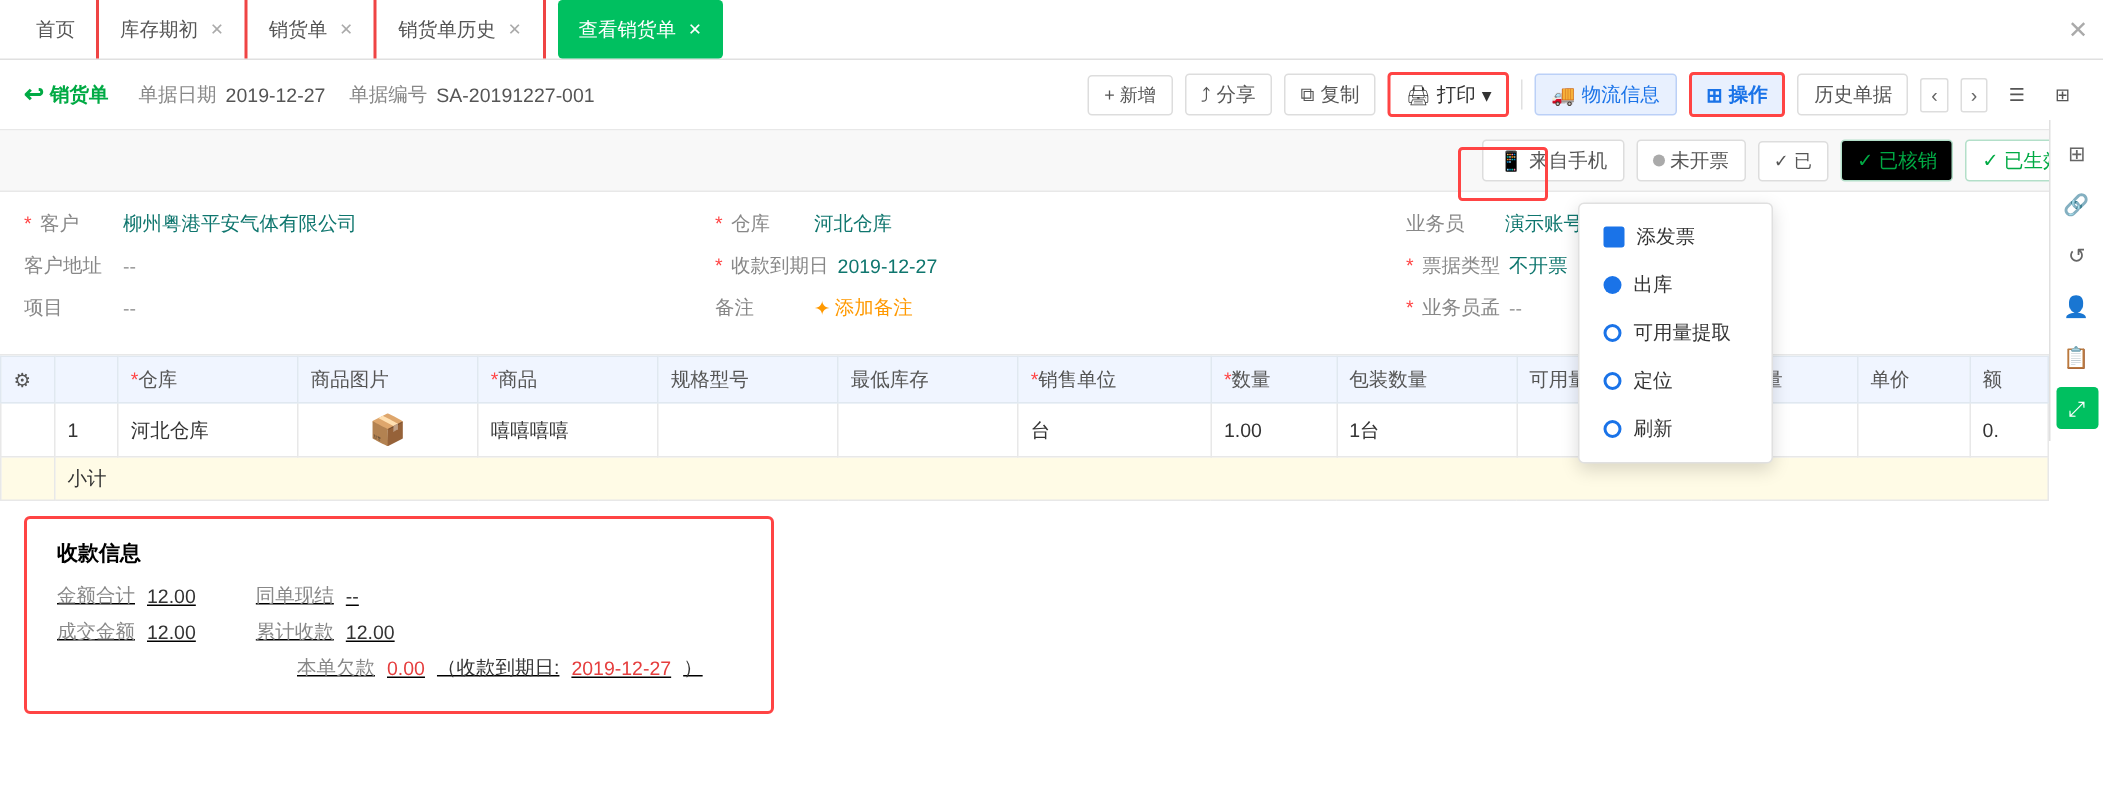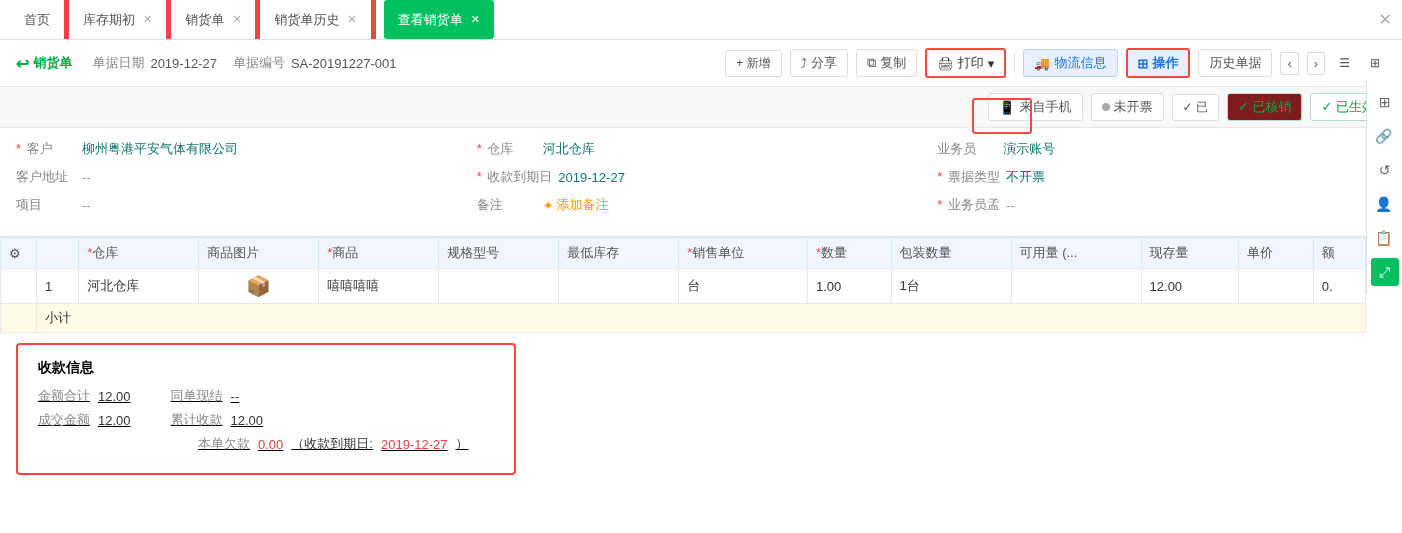--- a/index.html
+++ b/index.html
@@ -5,21 +5,21 @@
     * { box-sizing: border-box; margin: 0; padding: 0; font-family: 'Microsoft YaHei', Arial, sans-serif; font-size: 13px; }
     body { background: #f0f2f5; width: 1402px; height: 533px; overflow: hidden; }
     
     
     .tab-bar {
       display: flex; align-items: center; background: #fff; border-bottom: 1px solid #e0e0e0;
       height: 40px; padding: 0 10px; position: relative;
     }
     .tab-item {
       display: flex; align-items: center; padding: 0 14px; height: 100%;
-      border-right: 5px solid #ef4444; cursor: pointer; color: #555; font-size: 13px;
+      border-right: 2px solid #ef4444; cursor: pointer; color: #555; font-size: 13px;
       white-space: nowrap;
     }
     .tab-close { margin-left: 8px; color: #aaa; cursor: pointer; font-size: 11px; }
     .tab-item.highlighted { background: #00c060; color: #fff; border-radius: 3px; border: none; padding: 5px 14px; margin: 0 8px; }
     .tab-item.highlighted .tab-close { color: #fff; }
     .tab-bar-right { margin-left: auto; color: #aaa; cursor: pointer; font-size: 16px; }
 
     
     .main { background: #fff; margin: 0; padding: 0; height: calc(533px - 40px); overflow: hidden; position: relative; }
 
@@ -49,21 +49,21 @@
       display: flex; align-items: center; padding: 6px 16px; border-bottom: 1px solid #e8e8e8;
       background: #f8f8f8; gap: 8px; justify-content: flex-end;
     }
     .stbtn {
       display: flex; align-items: center; gap: 4px; padding: 4px 10px;
       border: 1px solid #ddd; border-radius: 3px; cursor: pointer; background: #fff; color: #555;
       font-size: 12px; white-space: nowrap;
     }
     .stbtn .dot { width: 8px; height: 8px; border-radius: 50%; display: inline-block; }
     .dot-gray { background: #aaa; }
-    .stbtn.done-cancel { background: #7f1d1d; color: #00aa44; border-color: #b3dfc9; }
+    .stbtn.done-cancel { background: #000000; color: #00aa44; border-color: #b3dfc9; }
     .stbtn.done-effect { background: #fff; color: #00aa44; border-color: #b3dfc9; }
 
     
     .form-area { padding: 12px 16px; background: #fff; }
     .form-row { display: flex; align-items: center; margin-bottom: 10px; gap: 12px; }
     .form-field { display: flex; align-items: center; gap: 6px; flex: 1; }
     .field-label { color: #888; white-space: nowrap; min-width: 60px; }
     .field-required { color: #f44; margin-right: 2px; }
     .field-value { color: #0f766e; }
     .field-dashes { color: #999; }
@@ -379,20 +379,42 @@
           <span class="summary-label">本单欠款</span>
           <span class="summary-value red">0.00</span>
           <span class="summary-value"> （收款到期日: </span>
           <span class="summary-date">2019-12-27</span>
           <span class="summary-value">）</span>
         </div>
       </div>
     </div>
   </div>
 
+  <div class="dropdown-menu">
+    <div class="dropdown-item">
+      <span class="icon-square"></span>
+      <span>添发票</span>
+    </div>
+    <div class="dropdown-item">
+      <span class="icon-circle-blue"></span>
+      <span>出库</span>
+    </div>
+    <div class="dropdown-item">
+      <span class="icon-circle-outline"></span>
+      <span>可用量提取</span>
+    </div>
+    <div class="dropdown-item">
+      <span class="icon-circle-outline"></span>
+      <span>定位</span>
+    </div>
+    <div class="dropdown-item">
+      <span class="icon-circle-outline"></span>
+      <span>刷新</span>
+    </div>
+  </div>
 
   <div class="right-sidebar">
     <div class="sidebar-icon">⊞</div>
     <div class="sidebar-icon">🔗</div>
     <div class="sidebar-icon">↺</div>
     <div class="sidebar-icon">👤</div>
     <div class="sidebar-icon">📋</div>
     <div class="sidebar-icon green-bg">⤢</div>
   </div>
 

